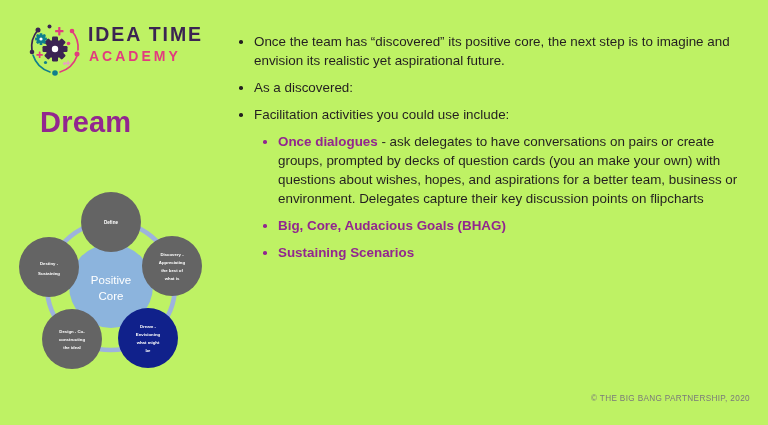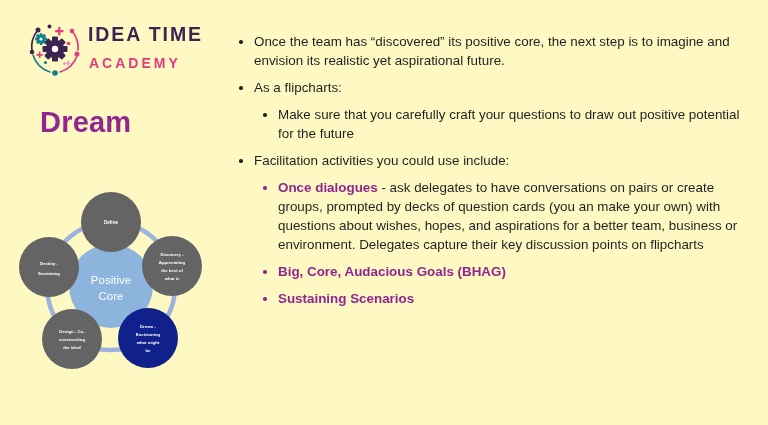--- a/index.html
+++ b/index.html
@@ -15,21 +15,21 @@
     background: #ffffff;
     position: relative;
     color: #231f20;
   }
 
   .slide {
     position: absolute;
     inset: 0;
     width: 768px;
     height: 425px;
-    background: #fef9c3;
+    background: #bef264;
   }
 
   
   .left-col {
     position: absolute;
     left: 0;
     top: 0;
     width: 226px;
     height: 425px;
   }
@@ -59,21 +59,21 @@
     color: #3b2452;
     line-height: 1.05;
     white-space: nowrap;
   }
   .logo-sub {
     font-size: 14px;
     font-weight: 600;
     letter-spacing: 3.0px;
     color: #e23b7e;
     line-height: 1.1;
-    margin-top: 12px;
+    margin-top: 5px;
     margin-left: 1px;
     white-space: nowrap;
   }
 
   
   .section-title {
     position: absolute;
     left: 40px;
     top: 106px;
     font-size: 29px;
@@ -292,27 +292,23 @@
   <div class="body-col">
     <ul class="lvl1">
 
       <li class="b1">
         <span class="dot"></span>
         <span>Once the team has “discovered” its positive core, the next step is to imagine and envision its realistic yet aspirational future.</span>
       </li>
 
       <li class="b1">
         <span class="dot"></span>
-        <span>As a flipcharts:</span>
-      </li>
-
-      <li class="b2">
-        <span class="dot"></span>
-        <span>Make sure that you carefully craft your questions to draw out positive potential for the future</span>
-      </li>
+        <span>As a discovered:</span>
+      </li>
+
 
       <li class="b1">
         <span class="dot"></span>
         <span>Facilitation activities you could use include:</span>
       </li>
 
       <li class="b2 accent">
         <span class="dot"></span>
         <span class="accent-text">Once dialogues</span><span> -  ask delegates to have conversations on pairs or create groups, prompted by decks of question cards (you an make your own) with questions about wishes, hopes, and aspirations for a better team, business or environment. Delegates capture their key discussion points on flipcharts</span>
       </li>
@@ -324,14 +320,15 @@
 
       <li class="b2 accent">
         <span class="dot"></span>
         <span class="accent-only">Sustaining Scenarios</span>
       </li>
 
 
     </ul>
   </div>
 
+  <div class="footer">© THE BIG BANG PARTNERSHIP, 2020</div>
 
 </div>
 
 </body></html>

